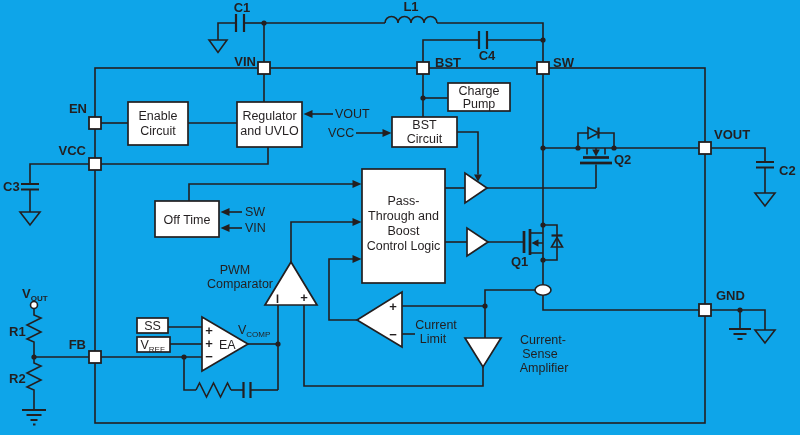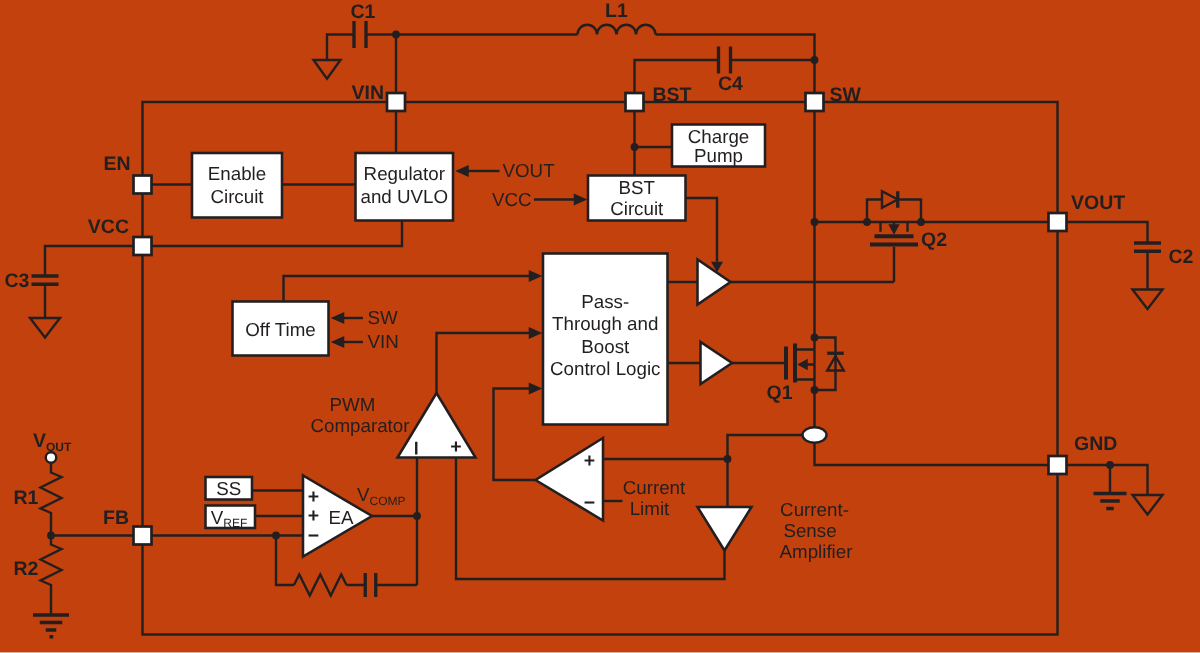--- a/index.html
+++ b/index.html
@@ -1,16 +1,16 @@
 <!DOCTYPE html>
 <html><head>
 <meta charset="utf-8">
 <style>
   html,body{margin:0;padding:0;background:#ffffff;}
-  .stage{width:800px;height:435px;background:#c2410c;position:relative;font-family:"Liberation Sans",sans-serif;}
+  .stage{width:800px;height:435px;background:#0ea5e9;position:relative;font-family:"Liberation Sans",sans-serif;}
   svg{display:block;}
   .ln{stroke:#231f20;fill:none;stroke-width:1.6;stroke-linejoin:miter;stroke-linecap:butt;}
   .ln2{stroke:#231f20;fill:none;stroke-width:2.2;}
   .bar{stroke:#231f20;fill:none;stroke-width:2.7;}
   .box{stroke:#231f20;fill:#ffffff;stroke-width:1.7;}
   .pinbox{stroke:#231f20;fill:#ffffff;stroke-width:1.8;}
   .f{fill:#231f20;stroke:none;}
   .wh{fill:#ffffff;}
   text{fill:#231f20;stroke:none;font-family:"Liberation Sans",sans-serif;font-size:12.5px;}
   .b{font-weight:700;font-size:13px;}

